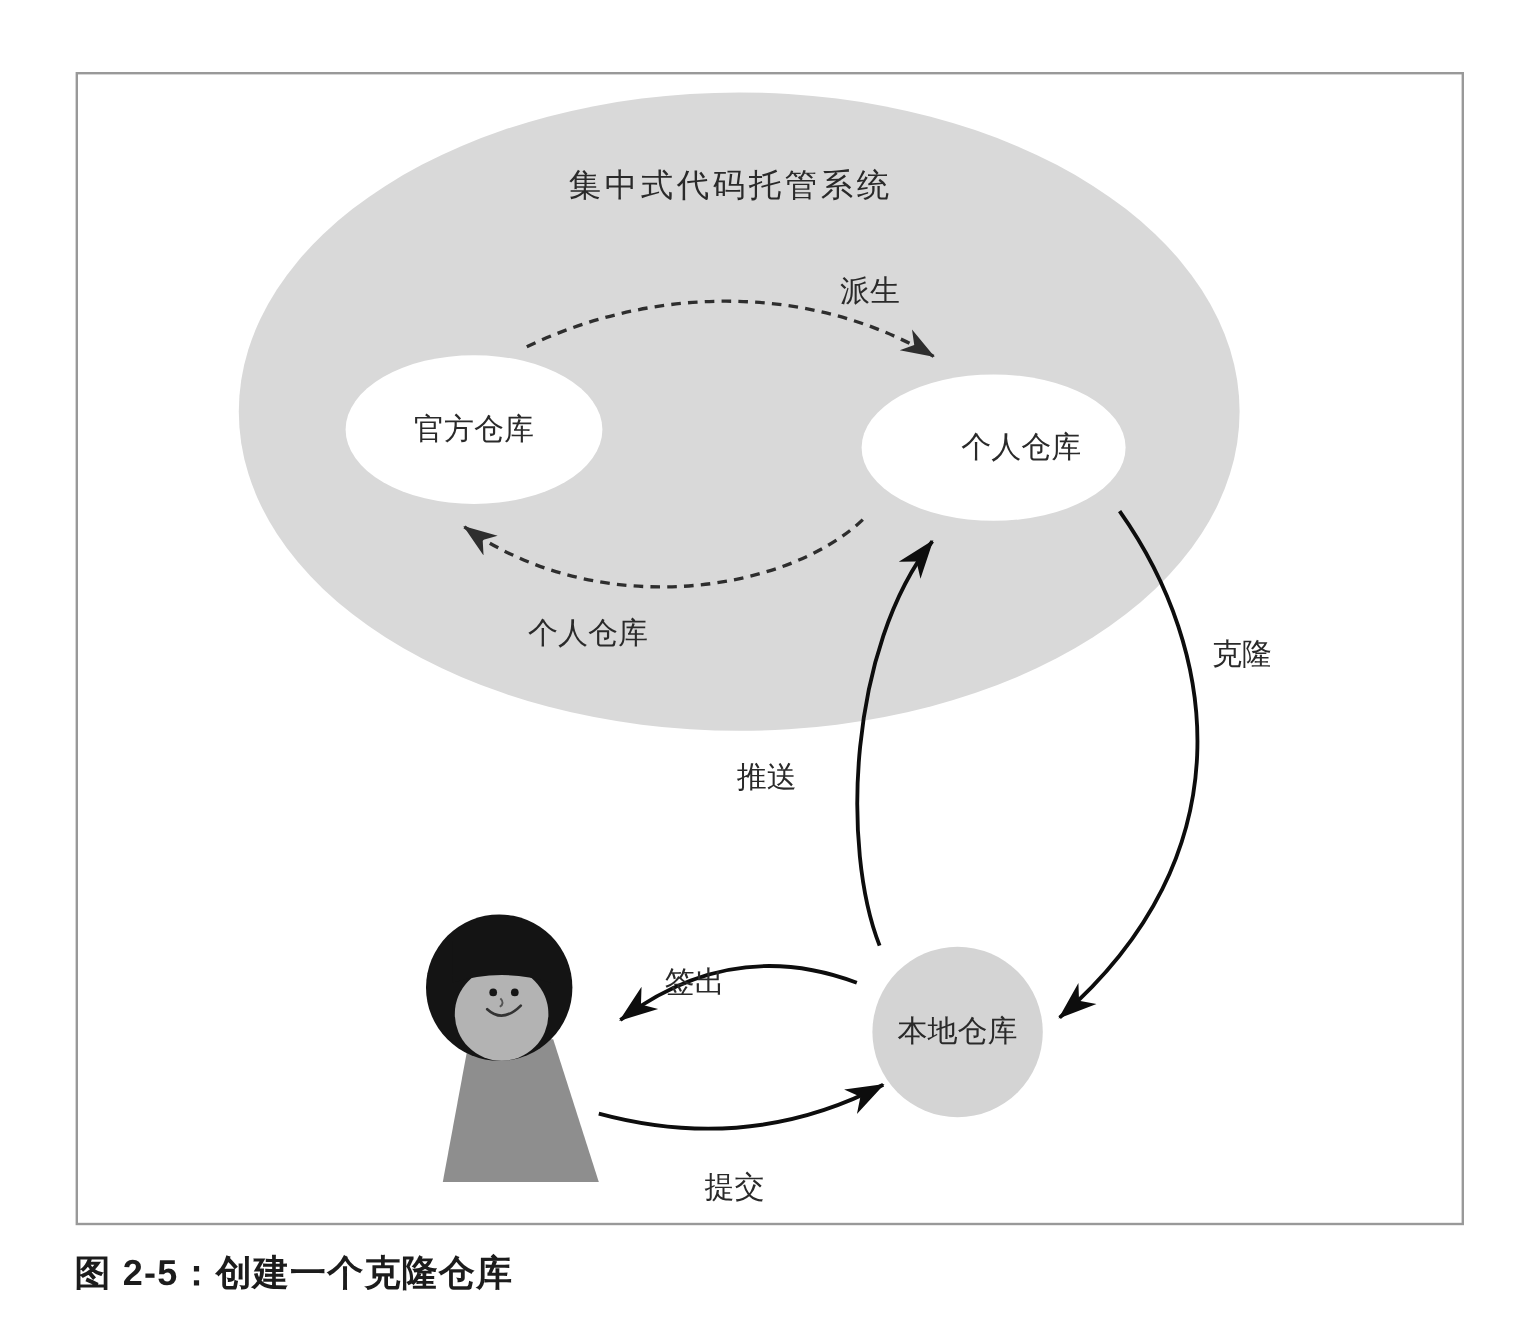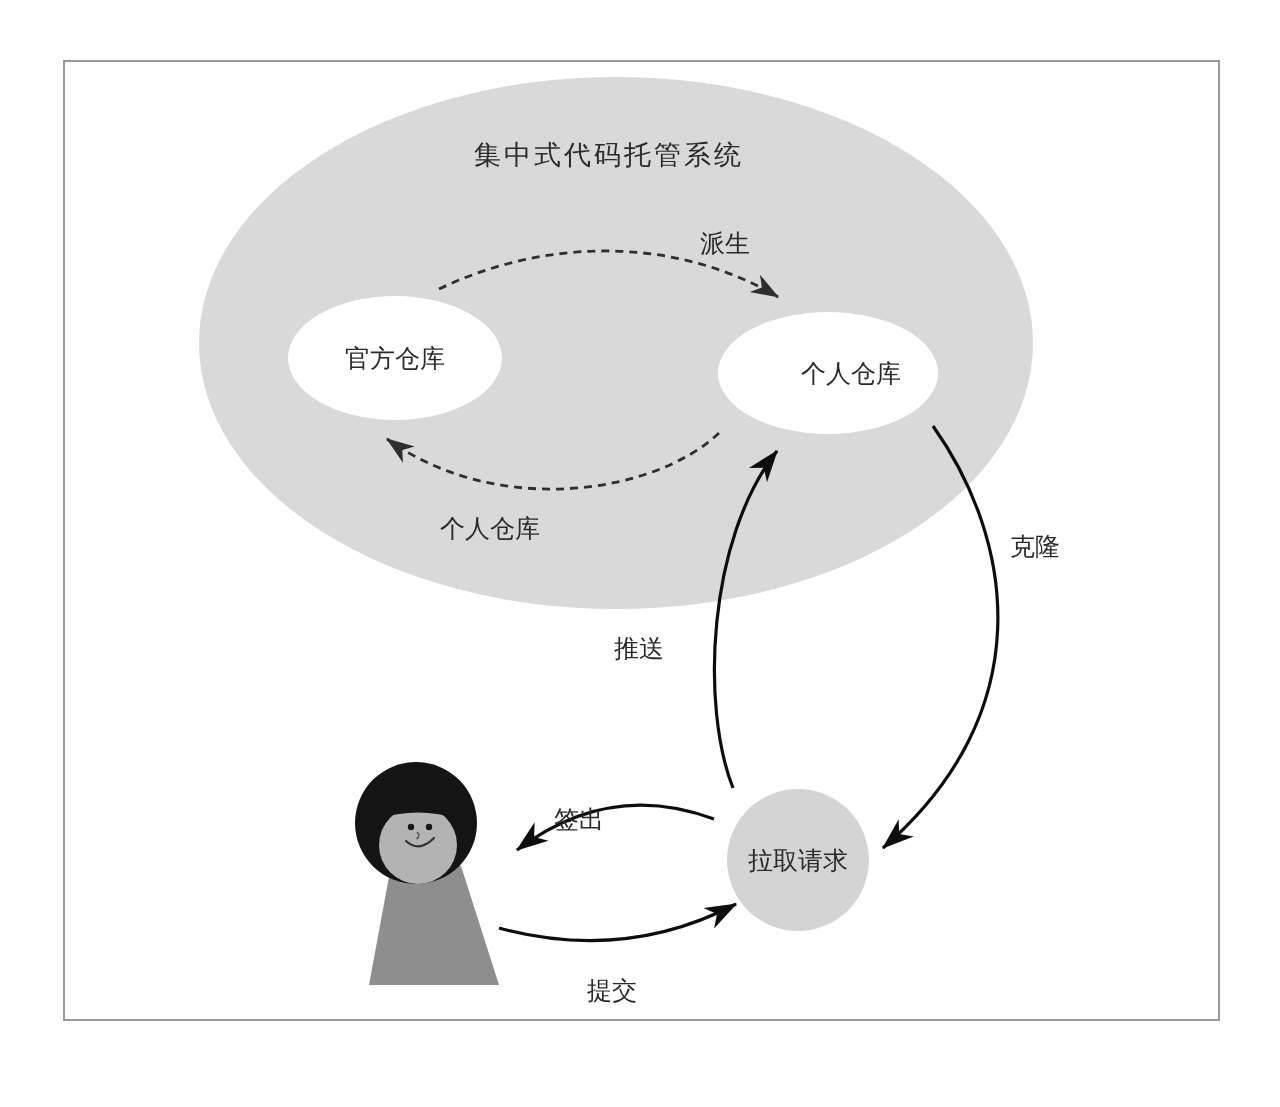--- a/index.html
+++ b/index.html
@@ -78,23 +78,24 @@
         <circle cx="364" cy="765" r="3.2" fill="#161616"></circle>
         <path d="M352,770 c2.5,2.5 2.5,5 -0.5,7" stroke="#555" stroke-width="1.6" fill="none"></path>
         <path d="M341,779 Q354,791 369,776" stroke="#333" stroke-width="2.2" fill="none" stroke-linecap="round"></path>
       </g>
     </svg>
 
     <div class="lbl cloud-title" style="left:544px;top:93px">集中式代码托管系统</div>
 
     <div class="lbl" style="left:330px;top:296px">官方仓库</div>
     <div class="lbl" style="left:786px;top:311px">个人仓库</div>
-    <div class="lbl" style="left:733px;top:798px">拉取请求</div>
+    <div class="lbl" style="left:733px;top:798px">本地仓库</div>
 
     <div class="lbl" style="left:660px;top:181px">派生</div>
     <div class="lbl" style="left:425px;top:466px">个人仓库</div>
     <div class="lbl" style="left:970px;top:484px">克隆</div>
     <div class="lbl" style="left:574px;top:586px">推送</div>
     <div class="lbl" style="left:514px;top:757px">签出</div>
     <div class="lbl" style="left:547px;top:928px">提交</div>
   </div>
 
+  <div class="caption">图 2-5：创建一个克隆仓库</div>
 </div>
 
 </body></html>

